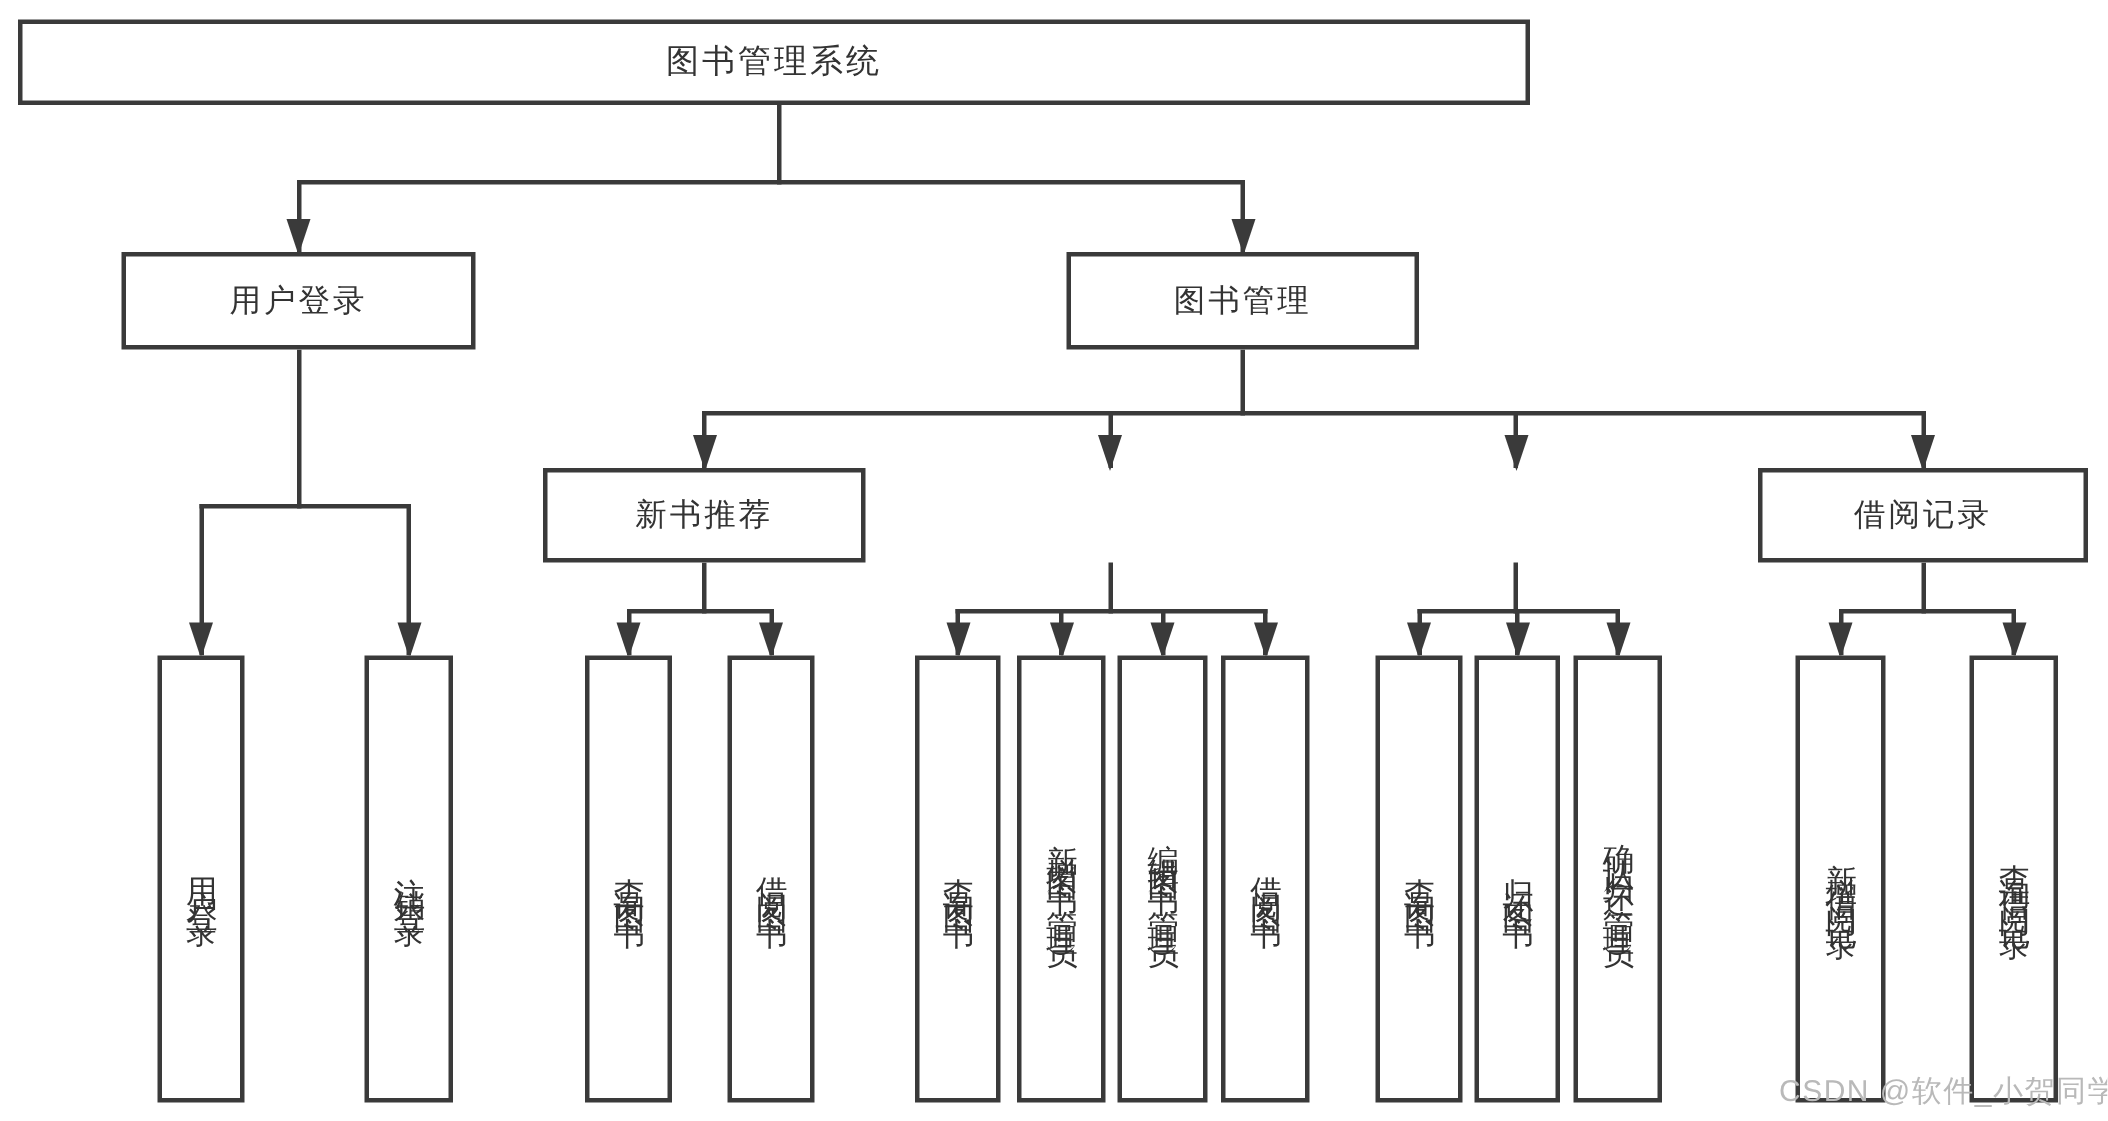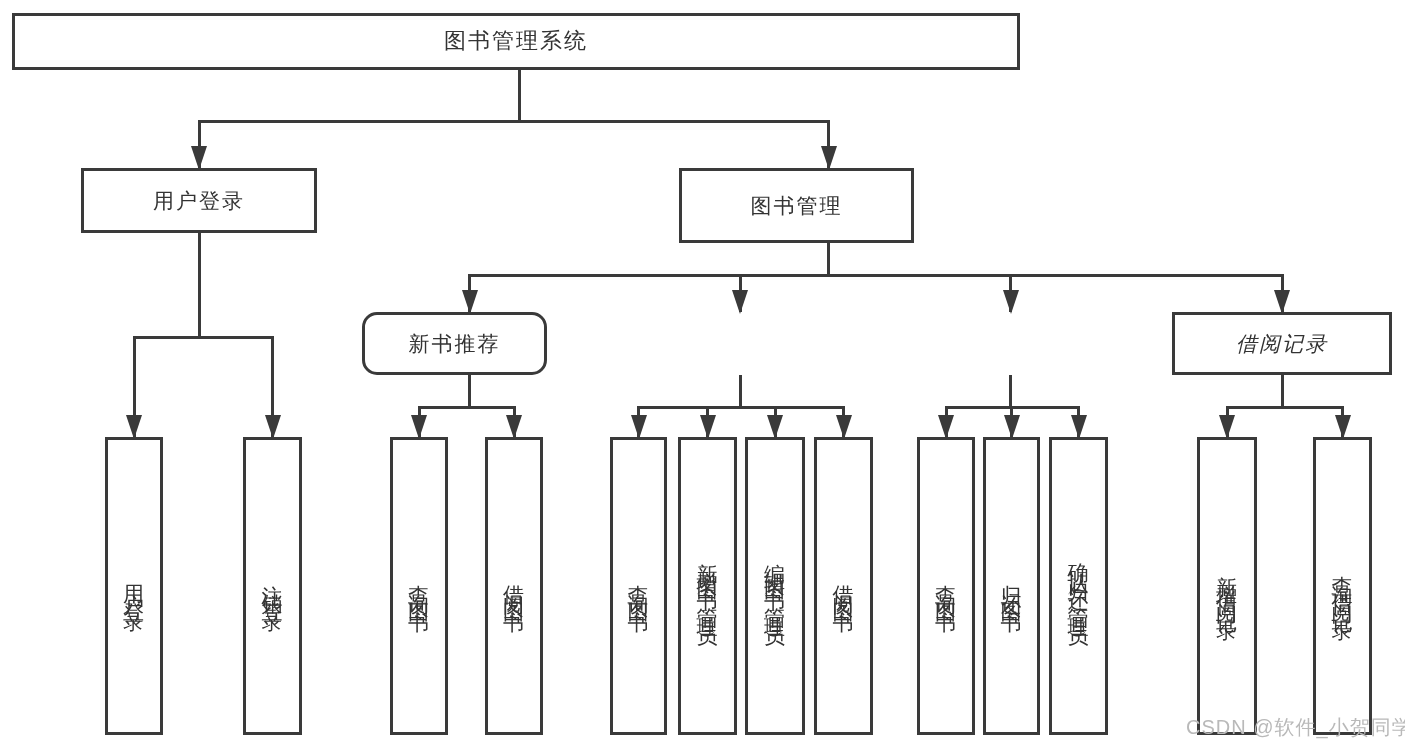--- a/index.html
+++ b/index.html
@@ -69,27 +69,27 @@
 <body>
 
 <div id="stage" style="--line: #3a3a3a; --text: #333333; --wm: #b9b9b9; background: rgb(255, 255, 255);">
   <div id="watermark" style="left:1186px; top:714px;">CSDN @软件_小贺同学</div>
 <div class="node root" style="left: 12px; top: 13px; width: 1008px; height: 57px;">
       <span class="node-label">图书管理系统</span>
     </div>
     <div class="node" style="left: 81px; top: 168px; width: 236px; height: 65px;">
       <span class="node-label">用户登录</span>
     </div>
-    <div class="node" style="left: 679px; top: 168px; width: 235px; height: 75px; align-items: center;">
+    <div class="node" style="left: 711px; top: 168px; width: 235px; height: 65px; align-items: center;">
       <span class="node-label">图书管理</span>
     </div>
-    <div class="node" style="left: 362px; top: 312px; width: 185px; height: 63px; border-radius: 15px;">
+    <div class="node" style="left: 362px; top: 312px; width: 215px; height: 63px;">
       <span class="node-label">新书推荐</span>
     </div>
-    <div class="node" style="left: 1172px; top: 312px; width: 220px; height: 63px; font-style: italic;">
+    <div class="node" style="left: 1172px; top: 312px; width: 220px; height: 63px;">
       <span class="node-label">借阅记录</span>
     </div>
     <div class="node vertical" style="left: 105px; top: 437px; width: 58px; height: 298px;">
       <span class="node-label">用户登录</span>
     </div>
     <div class="node vertical" style="left: 243px; top: 437px; width: 59px; height: 298px;">
       <span class="node-label">注销登录</span>
     </div>
     <div class="node vertical" style="left: 390px; top: 437px; width: 58px; height: 298px;">
       <span class="node-label">查询图书</span>

